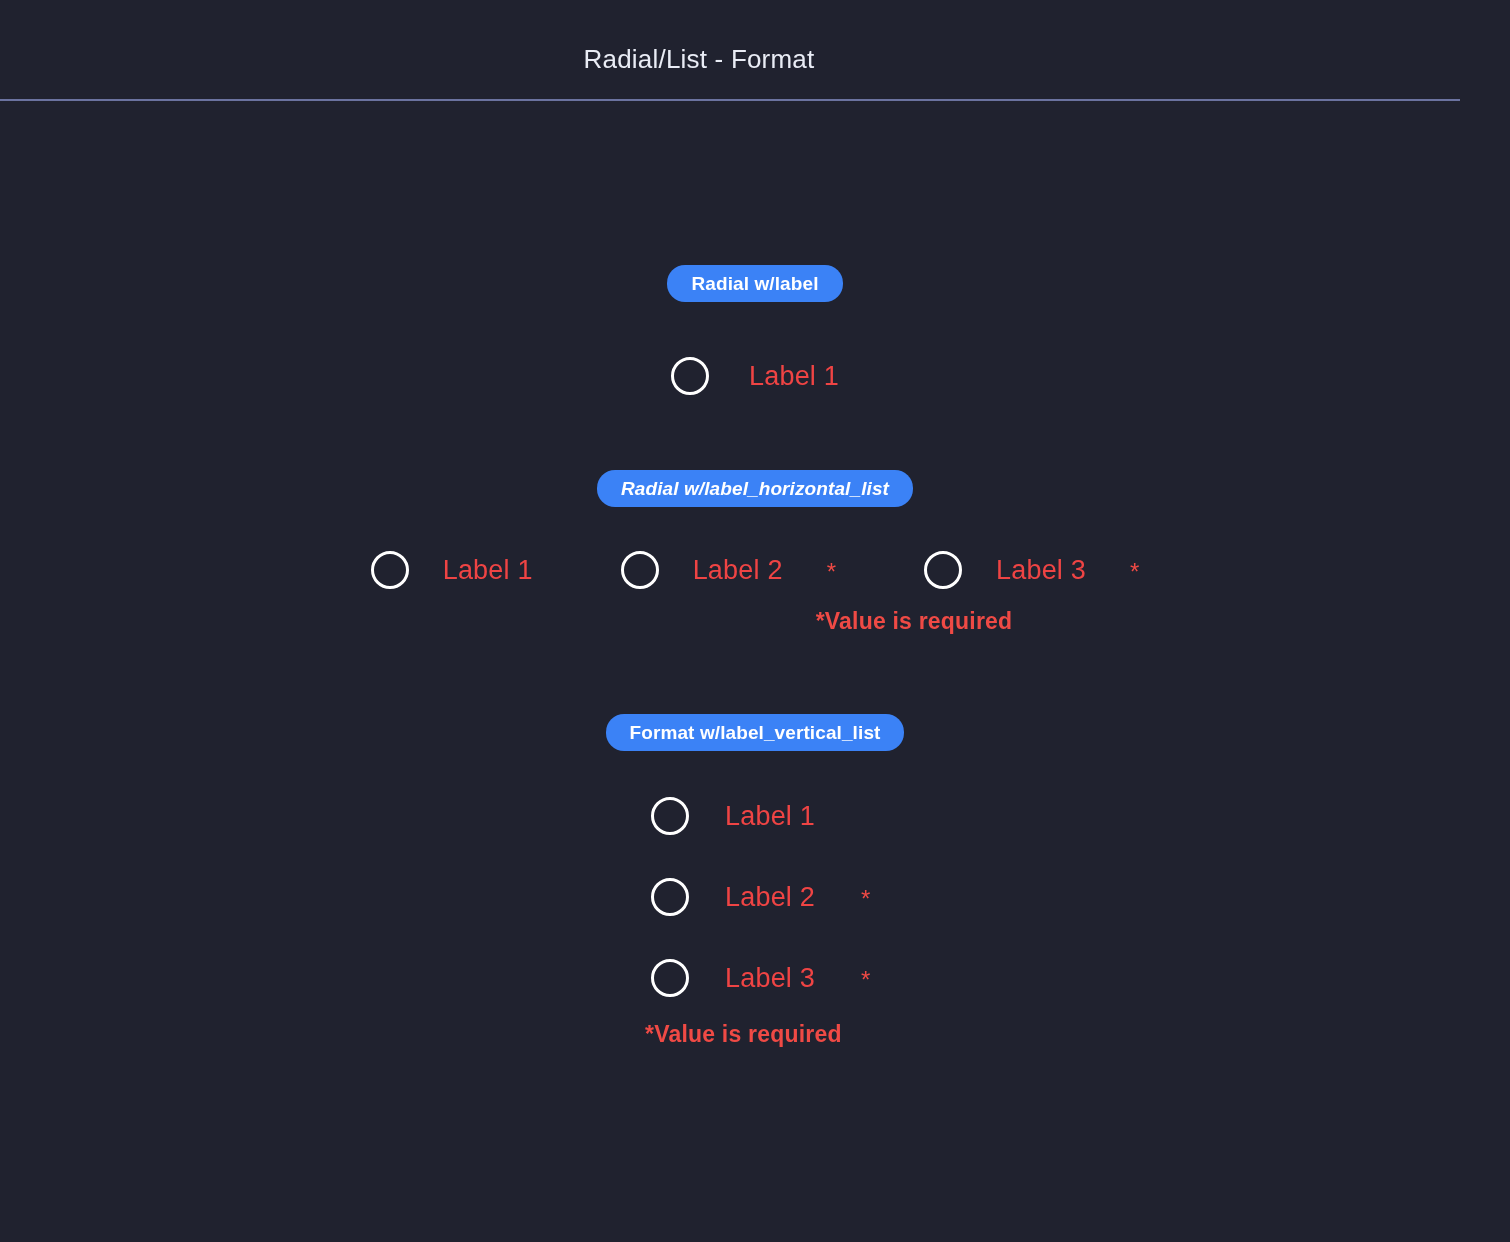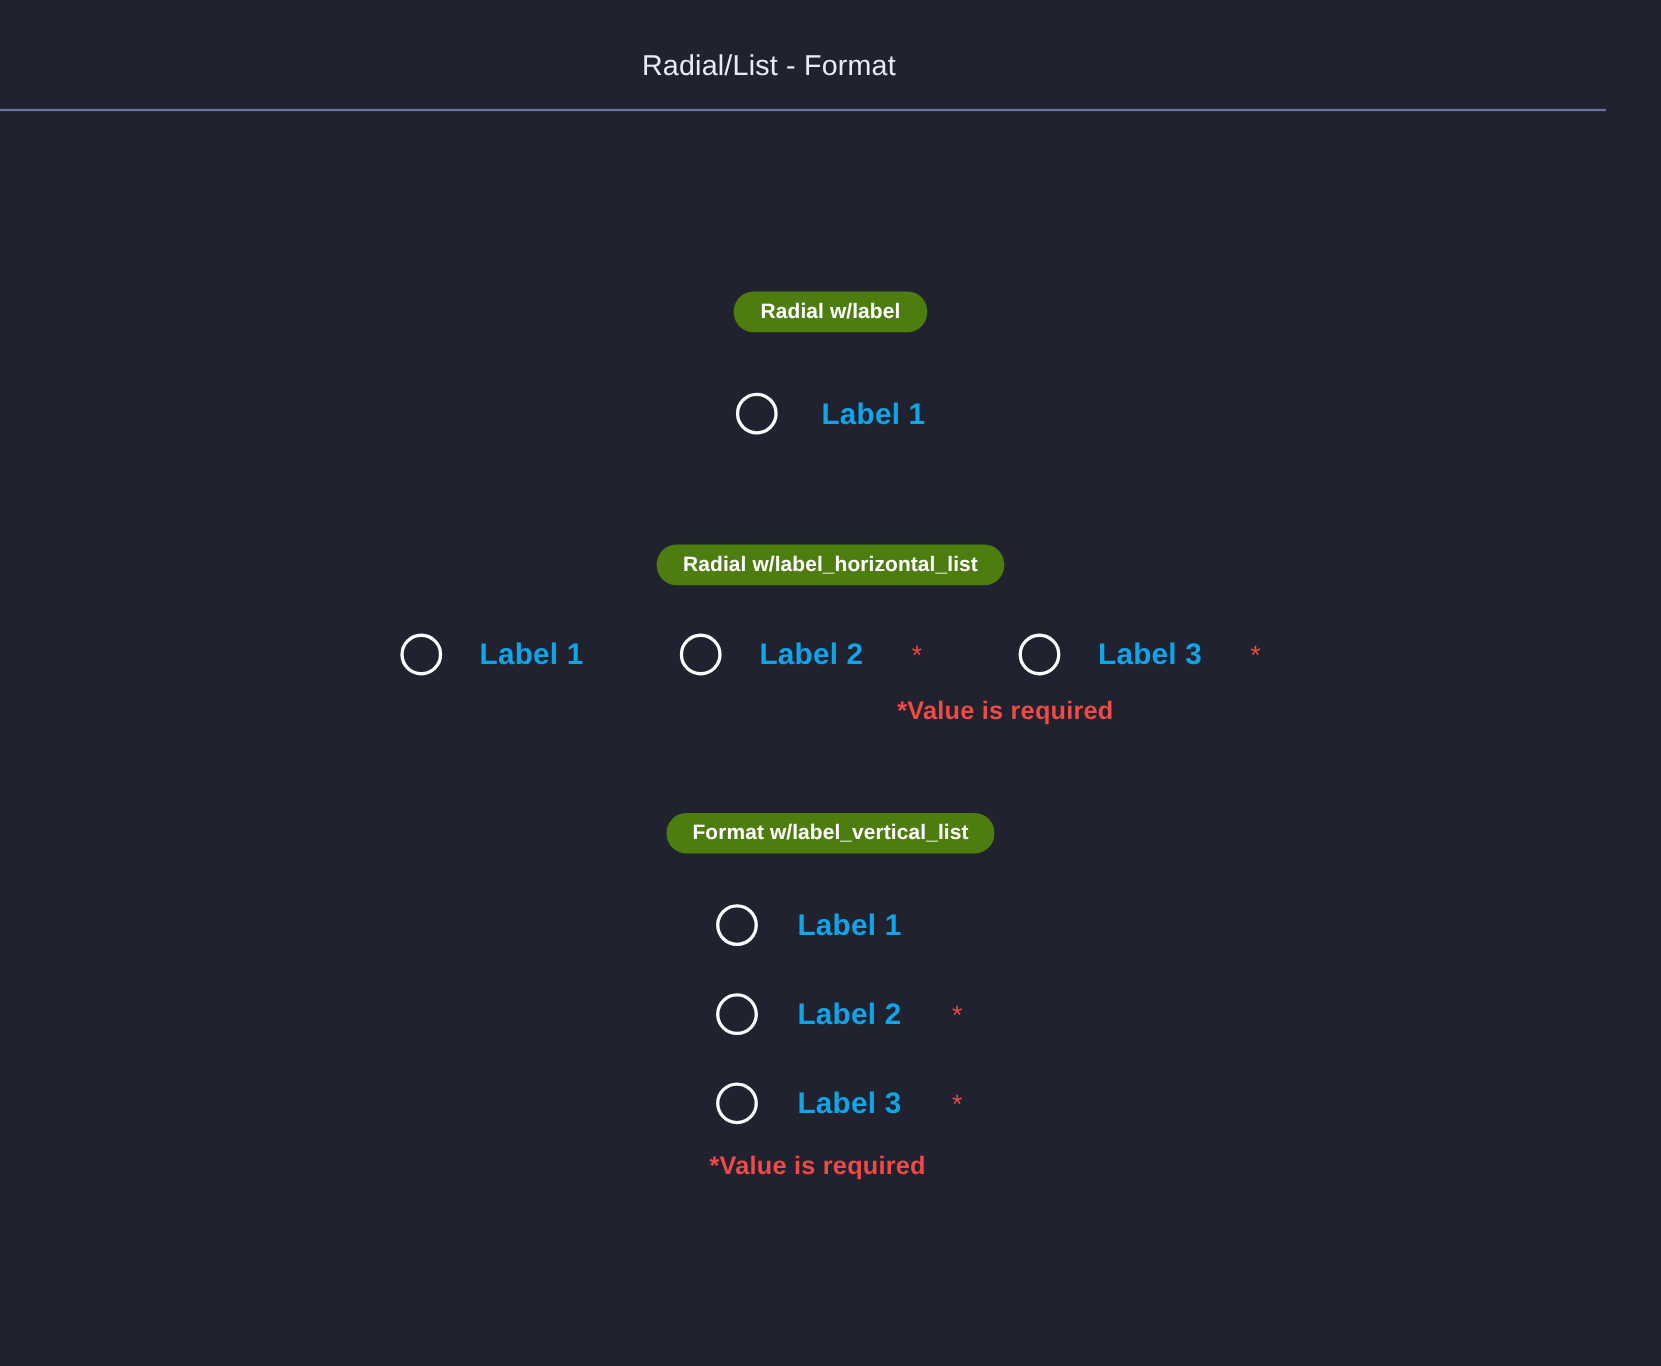--- a/index.html
+++ b/index.html
@@ -47,21 +47,21 @@
   }
 
   .badge-row {
     display: flex;
     justify-content: center;
   }
   .badge {
     display: inline-flex;
     align-items: center;
     justify-content: center;
-    background: #4d7c0f;
+    background: #3b82f6;
     color: #ffffff;
     font-size: 19px;
     font-weight: 700;
     border-radius: 18px;
     height: 37px;
     padding: 0 24px;
     box-sizing: border-box;
     letter-spacing: 0.1px;
     white-space: nowrap;
   }
@@ -76,23 +76,23 @@
     flex: 0 0 auto;
     background: transparent;
   }
 
   .radio-item {
     display: flex;
     align-items: center;
   }
 
   .radio-label {
-    color: #0ea5e9;
+    color: #ef4444;
     font-size: 27px;
-    font-weight: 700;
+    font-weight: 400;
     letter-spacing: 0.2px;
     white-space: nowrap;
   }
 
   .req-star {
     color: #ef4a45;
     font-size: 24px;
     margin-left: 10px;
     line-height: 1;
     position: relative;
@@ -110,21 +110,21 @@
   
   .section-single .badge-row { margin-top: 164px; }
   .section-single .single-row {
     display: flex;
     justify-content: center;
     margin-top: 55px;
   }
   .section-single .radio-item { gap: 40px; }
 
   
-  .section-horizontal .badge-row { margin-top: 100px; }
+  .section-horizontal .badge-row { margin-top: 75px; font-style: italic; }
   .section-horizontal .h-list {
     display: flex;
     justify-content: center;
     align-items: center;
     margin-top: 44px;
     gap: 0;
   }
   .section-horizontal .radio-item { gap: 34px; }
   .section-horizontal .h-gap { width: 88px; }
   .section-horizontal .error-row {

